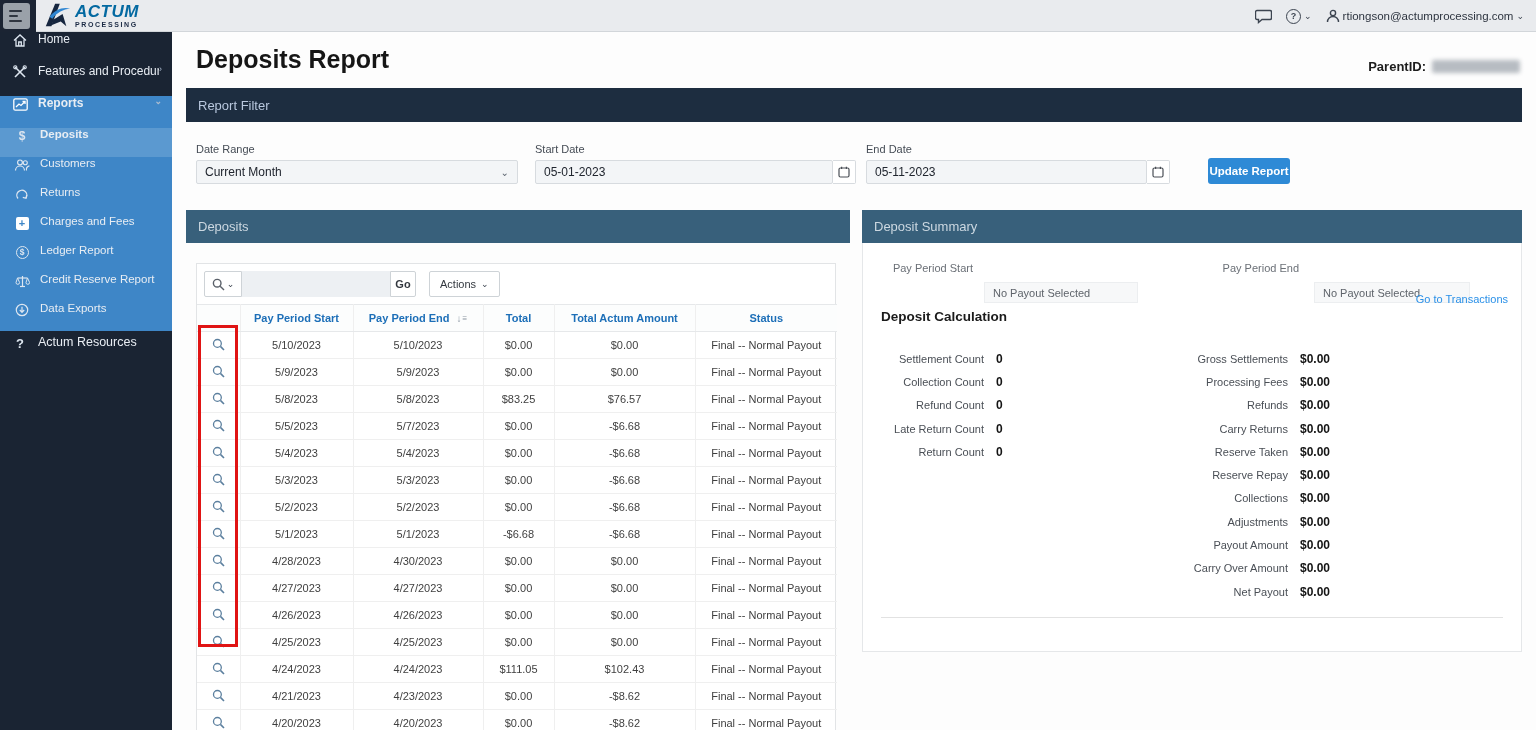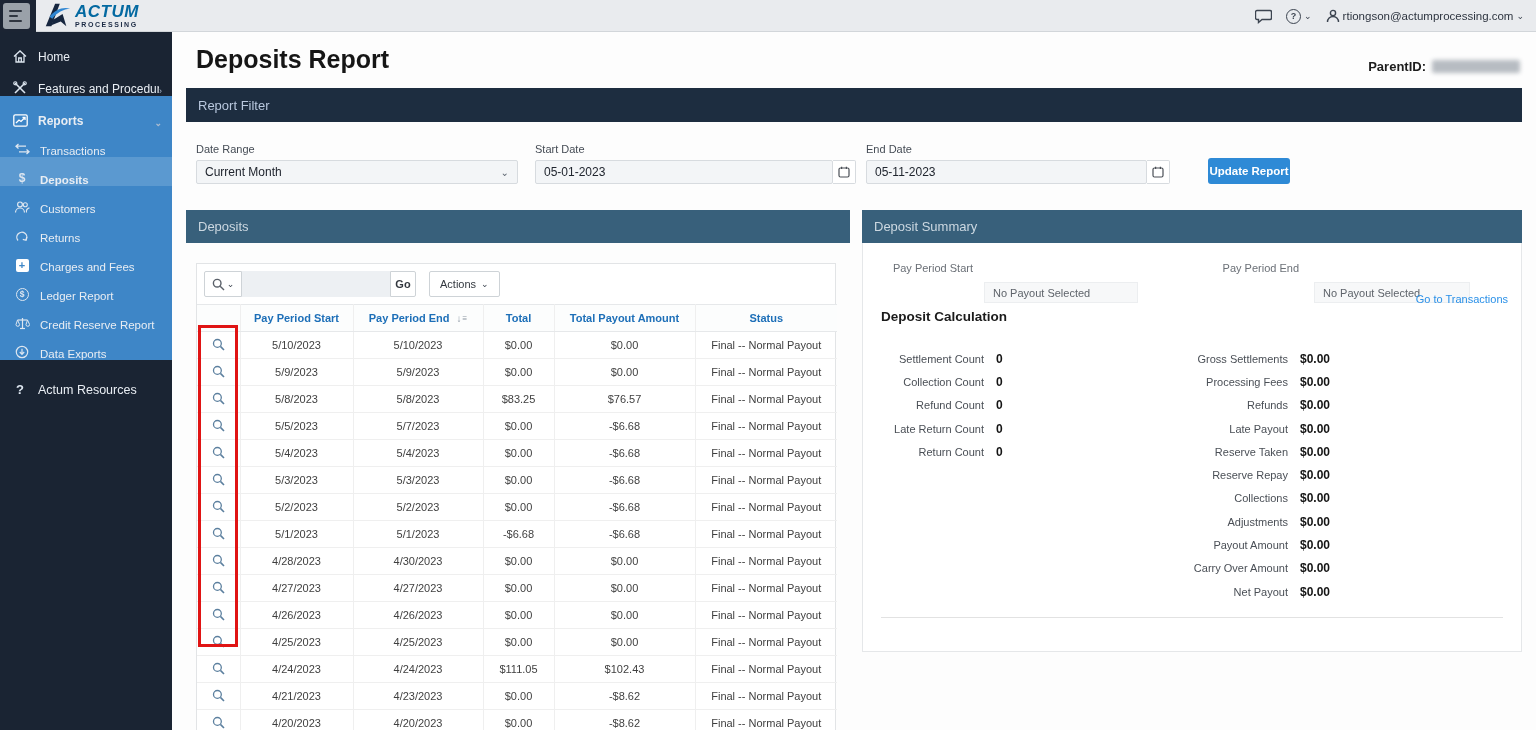--- a/index.html
+++ b/index.html
@@ -19,21 +19,21 @@
   .logo-title { font-size:17px; font-weight:800; font-style:italic; color:#0369a1; letter-spacing:.5px; }
   .logo-sub { font-size:7px; font-weight:700; color:#1b2a44; letter-spacing:1.6px; margin-top:1px; }
   .topbar-right { position:absolute; right:12px; top:0; height:32px; display:flex; align-items:center; gap:14px; }
   .tb-icon { display:flex; align-items:center; gap:3px; color:#3c4450; cursor:pointer; }
   .help-circle { width:15px; height:15px; border:1.4px solid #3c4450; border-radius:50%; font-size:9px; font-weight:700; display:flex; align-items:center; justify-content:center; }
   .chev { font-size:9px; color:#3c4450; }
   .user-email { font-size:11.5px; color:#2e3540; }
 
   
   .sidebar { position:absolute; left:0; top:32px; width:172px; height:698px; background:#1a2433; z-index:10; display:flex; flex-direction:column; }
-  .side-item { display:flex; align-items:flex-end; height:32px; padding:0 10px 0 12px; color:#e8edf3; font-size:12px; cursor:pointer; flex:0 0 auto; }
+  .side-item { display:flex; align-items:flex-start; height:32px; padding:0 10px 0 12px; color:#e8edf3; font-size:12px; cursor:pointer; flex:0 0 auto; }
   .side-item .s-icon { width:16px; height:16px; margin-right:10px; display:flex; align-items:center; justify-content:center; font-size:12px; color:#dde6f0; flex:0 0 16px; }
   .side-item .s-label { flex:1; white-space:nowrap; overflow:hidden; }
   .side-item .s-trail { font-size:9px; color:#aebdd0; }
   .side-item.section-head { background:#3e86c7; font-weight:700; }
   .side-item.sub { background:#3e86c7; height:29px; font-size:11.5px; padding-left:14px; }
   .side-item.sub.active { background:#5b99d0; font-weight:700; }
   .side-item.bottom { margin-top:4px; height:33px; font-size:12.5px; }
   .icon-badge-plus { width:13px; height:13px; background:#ffffff; border-radius:2px; color:#3e86c7; font-weight:800; font-size:11px; line-height:12px; text-align:center; }
   .icon-circle { width:13px; height:13px; border:1.2px solid #dde6f0; border-radius:50%; font-size:8.5px; line-height:11px; text-align:center; font-weight:700; }
 
@@ -169,29 +169,20 @@
         <span class="s-icon">
           <svg width="15" height="13" viewBox="0 0 15 13">
             <rect x="0.8" y="0.8" width="13.4" height="11.4" rx="1.5" fill="none" stroke="#ffffff" stroke-width="1.3"></rect>
             <polyline points="3,9 6,6 8,7.5 12,3.5" fill="none" stroke="#ffffff" stroke-width="1.3"></polyline>
             <path d="M9.5 3.5 h2.5 v2.5" fill="none" stroke="#ffffff" stroke-width="1.3"></path>
           </svg>
         </span>
         <span class="s-label">Reports</span>
         <span class="s-trail">⌄</span>
       </div>
-      <div class="side-item sub">
-        <span class="s-icon">
-          <svg width="15" height="12" viewBox="0 0 15 12">
-            <path d="M3.5 1 L1 3.2 L3.5 5.4 M1 3.2 H11" fill="none" stroke="#dde6f0" stroke-width="1.3"></path>
-            <path d="M11.5 6.6 L14 8.8 L11.5 11 M14 8.8 H4" fill="none" stroke="#dde6f0" stroke-width="1.3"></path>
-          </svg>
-        </span>
-        <span class="s-label">Transactions</span>
-      </div>
       <div class="side-item sub active">
         <span class="s-icon">
           <span style="font-size:12px;font-weight:700;">$</span>
         </span>
         <span class="s-label">Deposits</span>
       </div>
       <div class="side-item sub">
         <span class="s-icon">
           <svg width="16" height="12" viewBox="0 0 16 12">
             <circle cx="6" cy="3.4" r="2.4" fill="none" stroke="#dde6f0" stroke-width="1.2"></circle>
@@ -337,21 +328,21 @@
           </colgroup>
         <thead>
             <tr id="dep-head">
               <th></th>
               <th><span>Pay Period Start</span></th>
               <th><span>Pay Period End</span> <span class="sort-ic">
                   <span class="arr">↓</span>
                   <span class="bars">≡</span>
                 </span></th>
               <th><span>Total</span></th>
-              <th><span>Total Payout Amount</span></th>
+              <th><span>Total Actum Amount</span></th>
               <th><span>Status</span></th>
             </tr>
           </thead>
         <tbody id="dep-body">
             <tr>
               <td><span class="row-lens">
                   <svg width="13" height="13" viewBox="0 0 13 13">
                     <circle cx="5.4" cy="5.4" r="3.9" fill="none" stroke="#5b7f9e" stroke-width="1.3"></circle>
                     <line x1="8.4" y1="8.4" x2="12" y2="12" stroke="#5b7f9e" stroke-width="1.6"></line>
                   </svg>
@@ -598,21 +589,21 @@
           </div>
           <div class="calc-row">
             <span class="calc-lbl">Processing Fees</span>
             <span class="calc-val">$0.00</span>
           </div>
           <div class="calc-row">
             <span class="calc-lbl">Refunds</span>
             <span class="calc-val">$0.00</span>
           </div>
           <div class="calc-row">
-            <span class="calc-lbl">Late Payout</span>
+            <span class="calc-lbl">Carry Returns</span>
             <span class="calc-val">$0.00</span>
           </div>
           <div class="calc-row">
             <span class="calc-lbl">Reserve Taken</span>
             <span class="calc-val">$0.00</span>
           </div>
           <div class="calc-row">
             <span class="calc-lbl">Reserve Repay</span>
             <span class="calc-val">$0.00</span>
           </div>

